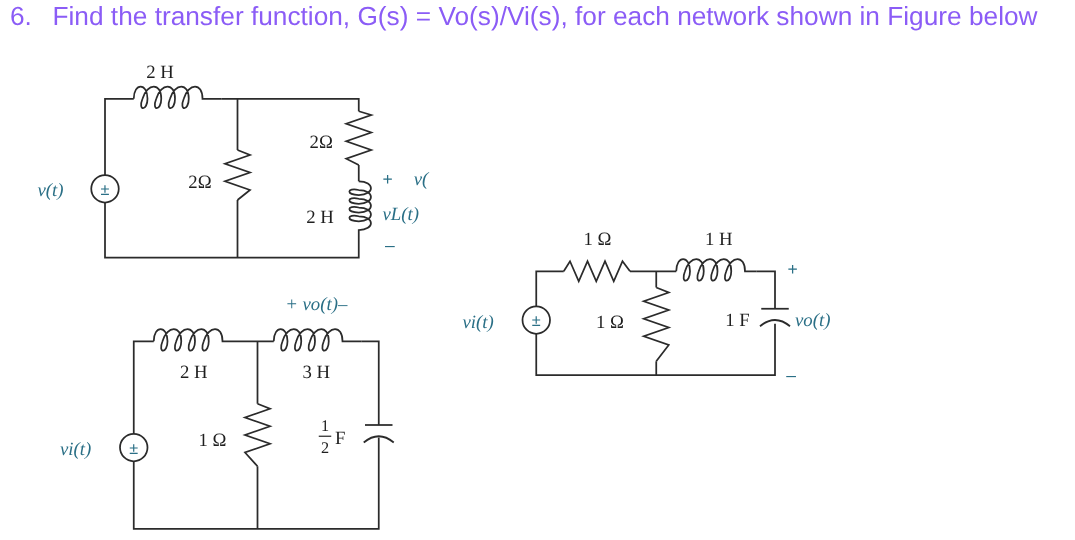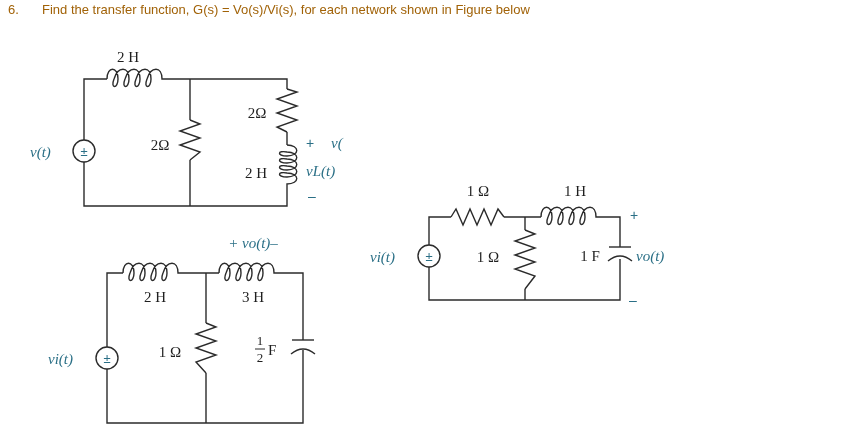--- a/index.html
+++ b/index.html
@@ -1,19 +1,19 @@
 <!DOCTYPE html>
 <html><head>
 <meta charset="utf-8">
 <style>
   html, body { margin: 0; padding: 0; background: #ffffff; }
   body { width: 860px; height: 432px; position: relative; overflow: hidden; }
   .question {
     position: absolute; left: 8px; top: 2px;
-    font-family: "Liberation Sans", sans-serif; font-size: 13px; color: #a16207;
+    font-family: "Liberation Sans", sans-serif; font-size: 21px; color: #8b5cf6;
     white-space: nowrap;
   }
   .question .num { display: inline-block; width: 34px; }
   svg { position: absolute; left: 0; top: 0; }
   .wire { stroke: #2b2b2b; stroke-width: 1.4; fill: none; }
   .lbl { font-family: "Liberation Serif", serif; font-size: 15px; fill: #1f1f1f; }
   .sig { font-family: "Liberation Serif", serif; font-size: 15px; fill: #2a6f86; font-style: italic; }
   .sign { font-family: "Liberation Sans", sans-serif; font-size: 14px; fill: #2a6f86; }
   .pm { font-family: "Liberation Sans", sans-serif; font-size: 13px; fill: #2a6f86; }
 </style>

